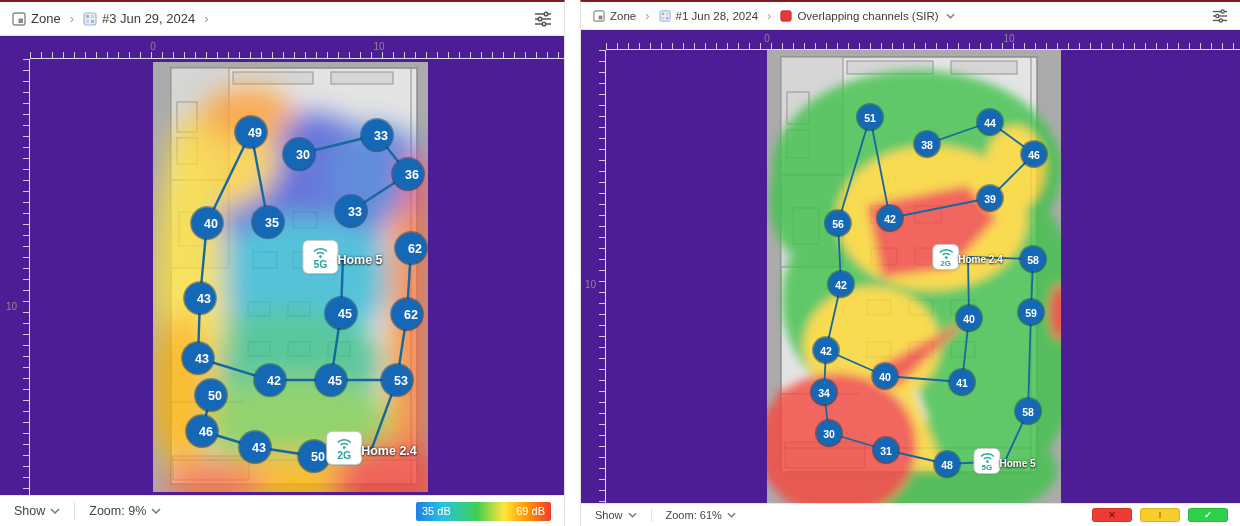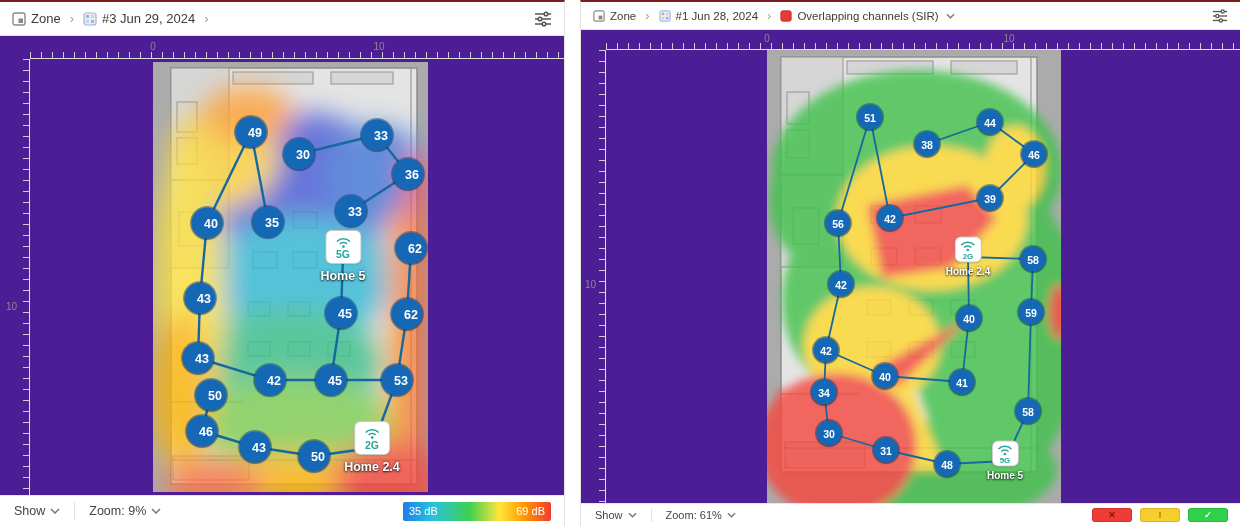--- a/index.html
+++ b/index.html
@@ -31,39 +31,39 @@
   .map { position:absolute; overflow:hidden; }
   .map svg.layer { position:absolute; left:0; top:0; }
   .map svg.paths line { stroke:#17689e; fill:none; }
   .panel-0 .map svg.paths line { stroke-width:2.4; }
   .panel-1 .map svg.paths line { stroke-width:1.8; }
 
   .pt { position:absolute; transform:translate(-50%,-50%); border-radius:50%; background:#1568b6; color:#fff; font-weight:bold; display:flex; align-items:center; justify-content:center; box-shadow:0 0 0 1.5px rgba(10,60,110,.45), 0 1px 2px rgba(0,0,0,.3); z-index:3; }
   .panel-0 .pt { width:31px; height:31px; font-size:12.5px;padding-left:8px; }
   .panel-1 .pt { width:25px; height:25px; font-size:10.5px; }
 
-  .ap { position:absolute; transform:translate(-50%,-50%); z-index:4; display:flex; flex-direction:column; align-items:center;justify-content:space-between; }
+  .ap { position:absolute; transform:translate(-50%,-50%); z-index:4; display:flex; flex-direction:row; align-items:center;justify-content:space-between; }
   .ap-box { background:#fff; border-radius:5px; box-shadow:0 0 0 1px #c9c9c9, 0 1px 2px rgba(0,0,0,.25); display:flex; flex-direction:column; align-items:center; justify-content:center; }
   .panel-0 .ap-box { width:34px; height:32px; }
   .panel-1 .ap-box { width:25px; height:24px; }
   .ap-band { color:#26a69a; font-weight:bold; line-height:1; }
   .panel-0 .ap-band { font-size:10.5px; margin-top:1px; }
   .panel-1 .ap-band { font-size:8px; margin-top:1px; }
   .ap-label { color:#fff; font-weight:bold; text-shadow:0 1px 2px rgba(0,0,0,.75), 0 0 3px rgba(0,0,0,.55); white-space:nowrap; }
   .panel-0 .ap-label { font-size:12.5px; margin-top:6px; }
   .panel-1 .ap-label { font-size:10px; margin-top:4px; }
 
   
   .bbar { position:absolute; left:0; right:0; bottom:0; background:#fff; border-top:1px solid #e6e6e6; display:flex; align-items:center; z-index:6; color:#444; }
   .panel-0 .bbar { height:31px; font-size:12.5px; }
   .panel-1 .bbar { height:23px; font-size:11px; }
   .bbar .item { display:flex; align-items:center; gap:5px; padding:0 14px; height:100%; cursor:default; }
   .bbar .divider { width:1px; height:60%; background:#e3e3e3; }
   .scalebar { position:relative; margin-left:auto; margin-right:13px; border-radius:2px; display:flex; align-items:center; justify-content:space-between; color:#fff; font-size:11px; background:linear-gradient(90deg,#1f7fe8 0%,#27c2dc 20%,#3ecf52 45%,#ffe53b 65%,#ff9800 82%,#f03b2e 100%); }
-  .panel-0 .scalebar { width:148px; height:19px; padding:0 6px; }
+  .panel-0 .scalebar { width:135px; height:19px; padding:0 6px; }
   .legend { margin-left:auto; margin-right:12px; display:flex; gap:8px; }
   .badge { width:40px; height:14px; border-radius:3px; display:flex; align-items:center; justify-content:center; font-size:9px; font-weight:bold; box-shadow:inset 0 0 0 1px rgba(0,0,0,.12); }
   .badge-red { background:#ee3b33; color:rgba(100,0,0,.75); }
   .badge-yellow { background:#f7ce2e; color:rgba(130,95,0,.8); }
   .badge-green { background:#2ed149; color:#fff; }
 </style>
 </head>
 <body>
 
 <div class="panel panel-0">

